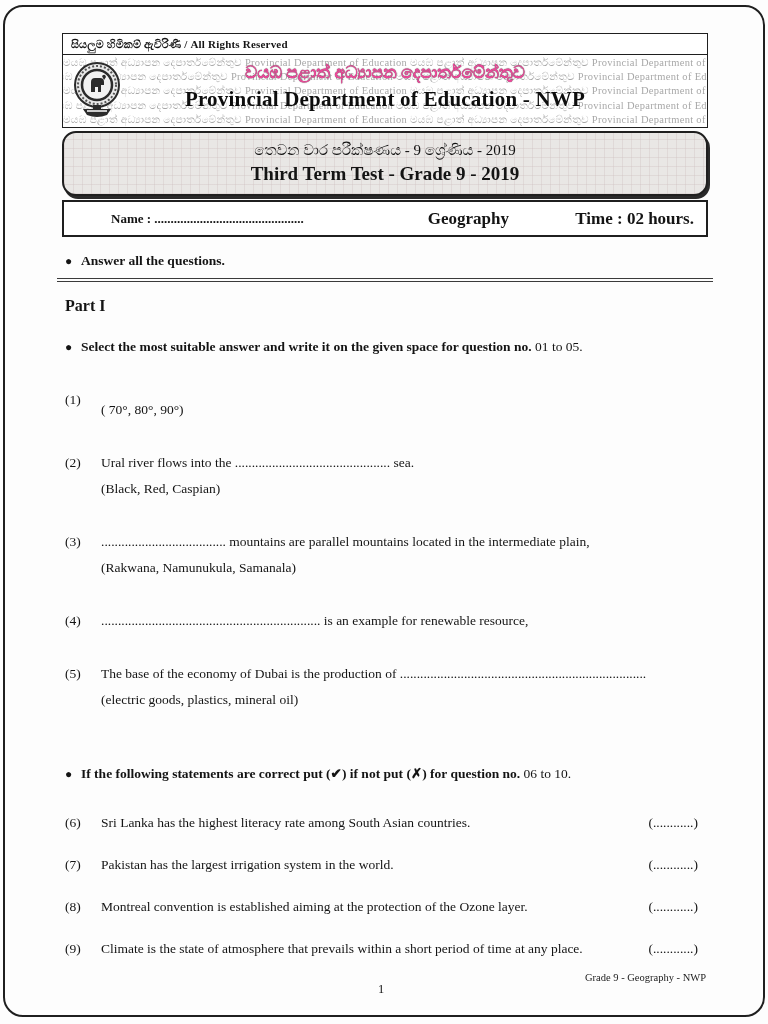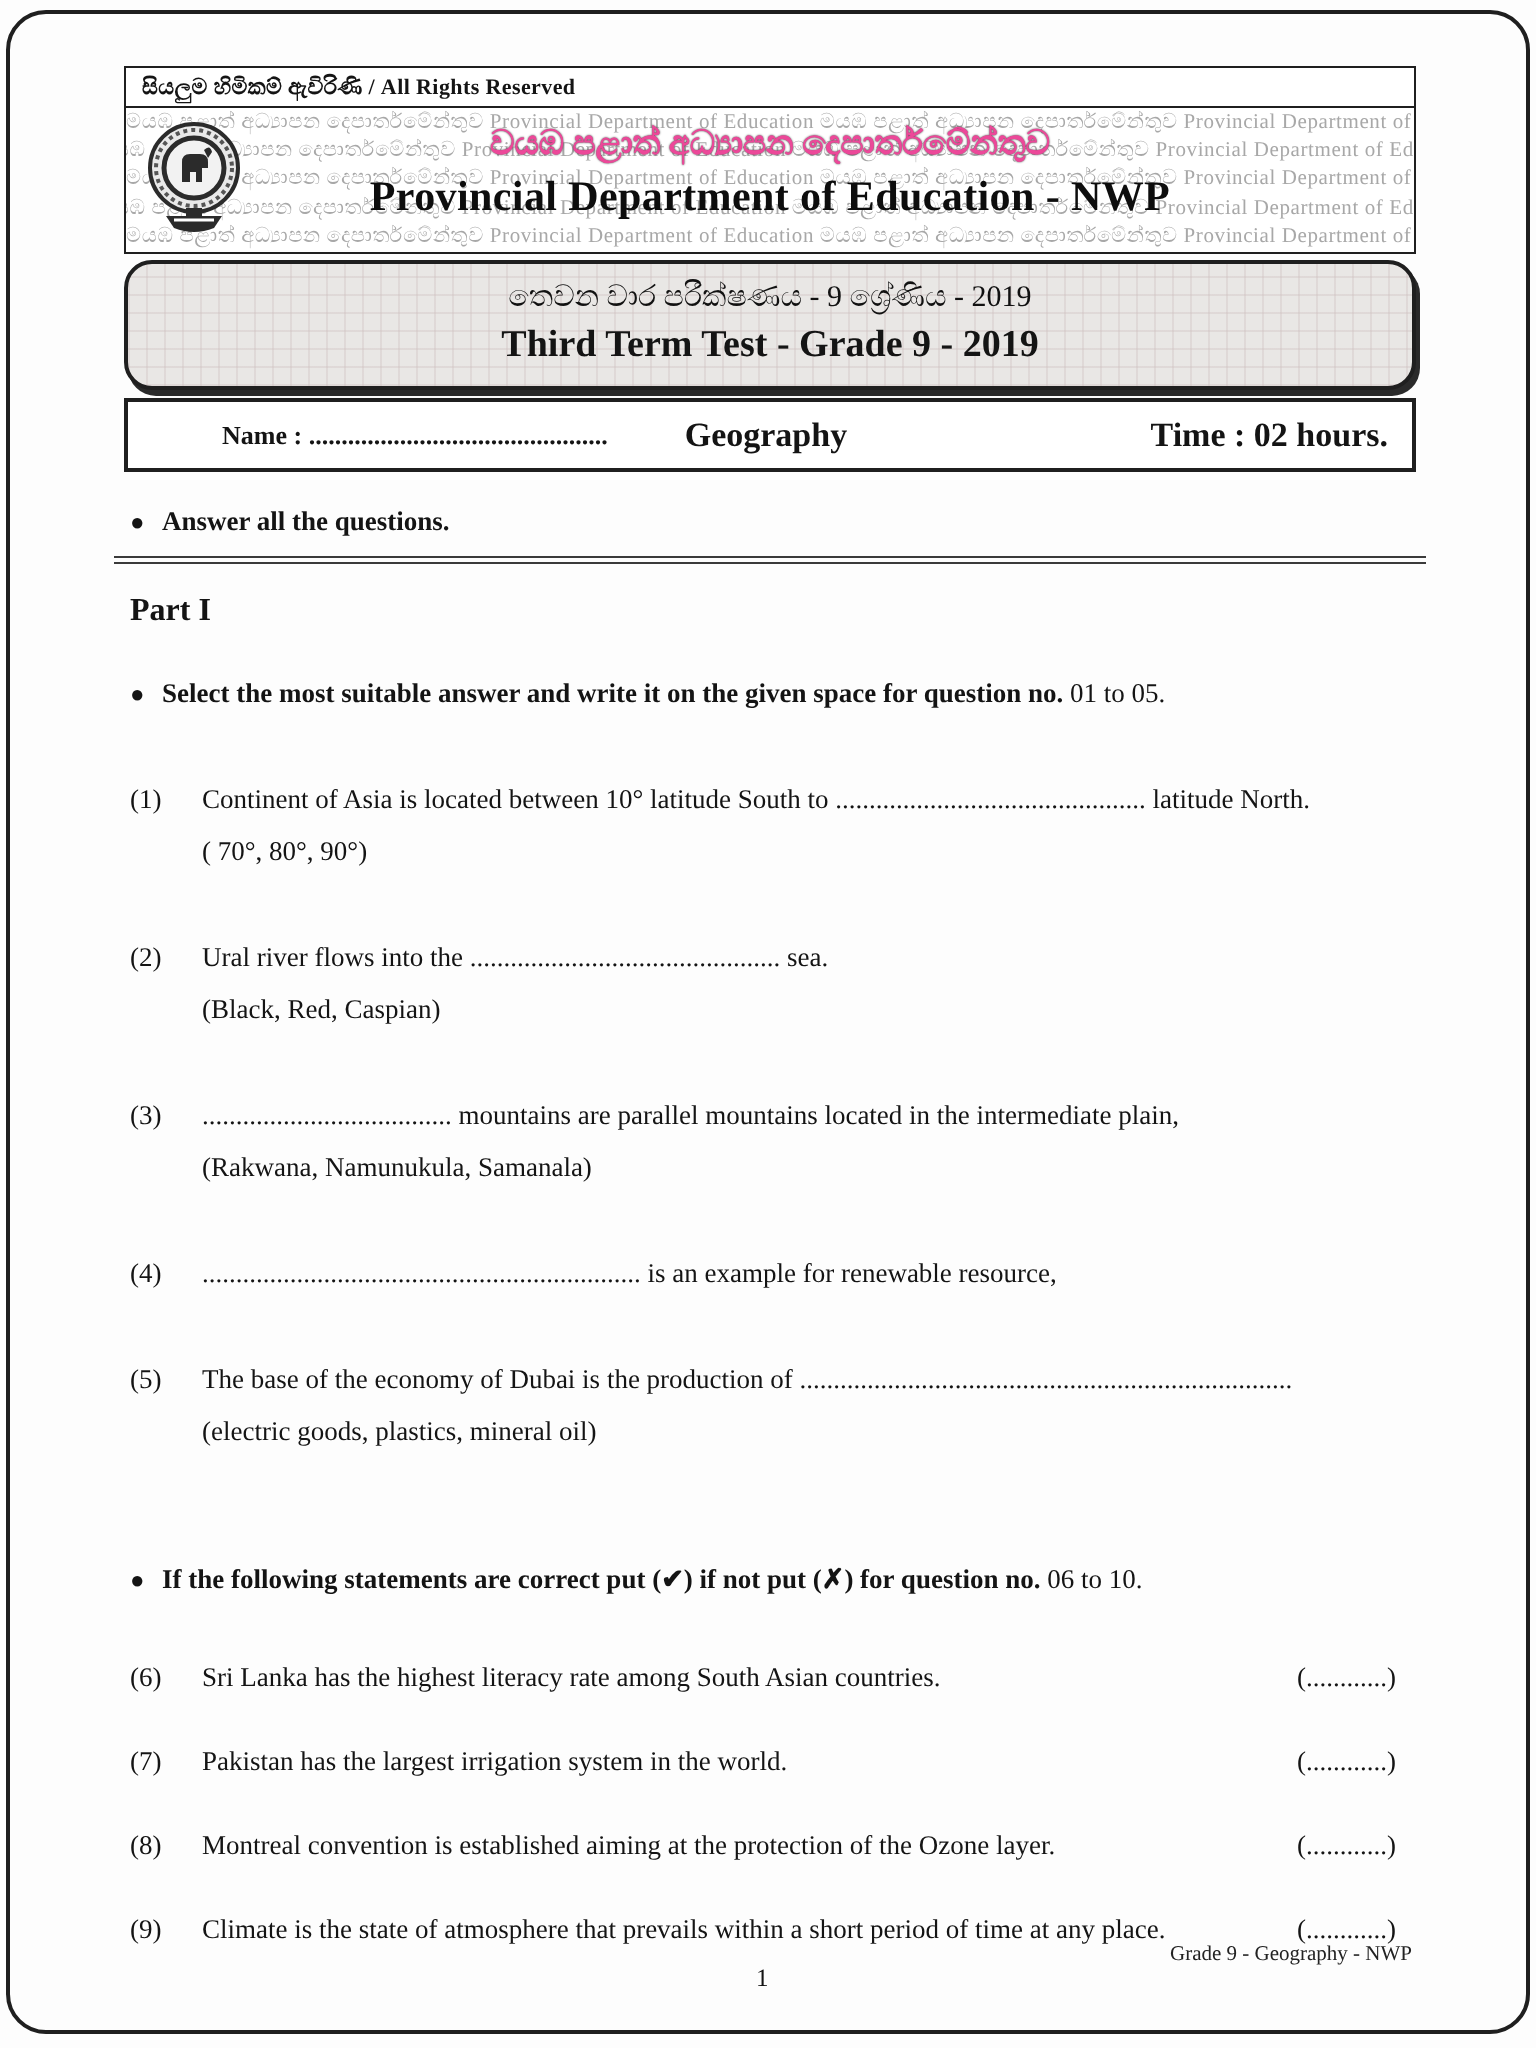--- a/index.html
+++ b/index.html
@@ -36,21 +36,21 @@
       repeating-linear-gradient(0deg, rgba(205,190,190,0.35) 0 1px, transparent 1px 9px),
       repeating-linear-gradient(90deg, rgba(205,190,190,0.35) 0 1px, transparent 1px 9px),
       #e9e7e5;
     box-shadow:2px 3px 0 #2a2a2a; text-align:center; padding:7px 4px 8px 4px; }
   .exam-si { font-size:15px; line-height:20px; color:#111; }
   .exam-en { font-size:19px; font-weight:bold; line-height:24px; margin-top:2px; }
 
   .name-row { margin-top:4px; border:2px solid #1f1f1f; background:#fff;
     display:flex; align-items:center; padding:7px 12px 6px 12px; }
   .name-left  { flex:1.25; font-size:13px; font-weight:bold; white-space:nowrap; overflow:hidden;margin-left:35px; }
-  .name-mid   { flex:0.9; font-size:17px; font-weight:bold; text-align:left; }
+  .name-mid   { flex:0.9; font-size:17px; font-weight:bold; text-align:right; }
   .name-right { flex:1; font-size:17px; font-weight:bold; text-align:right; white-space:nowrap; }
 
   
   .body-wrap { position:absolute; left:65px; top:253px; width:633px; font-size:13.5px; }
 
   .bullet-line { display:flex; align-items:baseline; }
   .bullet { width:16px; font-size:12px; flex:0 0 16px; }
   .bold { font-weight:bold; }
 
   .double-rule { height:4px; border-top:1.5px solid #3b3b3b; border-bottom:1.5px solid #3b3b3b;
@@ -139,21 +139,20 @@
   <div class="part-title">Part I</div>
 
   <div class="bullet-line instr">
     <span class="bullet">●</span>
     <span><span class="bold">Select the most suitable answer and write it on the given space for question no.</span><span class="rng"> 01 to  05.</span></span>
   </div>
 
   <div class="q-fill gap1">
     <span class="qno">(1)</span>
     <span class="qtext">
-      <div class="l1">Continent of Asia is located between 10° latitude South to .............................................. latitude North.</div>
       <div class="l2">(  70°,  80°,  90°)</div>
     </span>
   </div>
 
   <div class="q-fill gap1">
     <span class="qno">(2)</span>
     <span class="qtext">
       <div class="l1">Ural river flows into the .............................................. sea.</div>
       <div class="l2">(Black, Red, Caspian)</div>
     </span>

